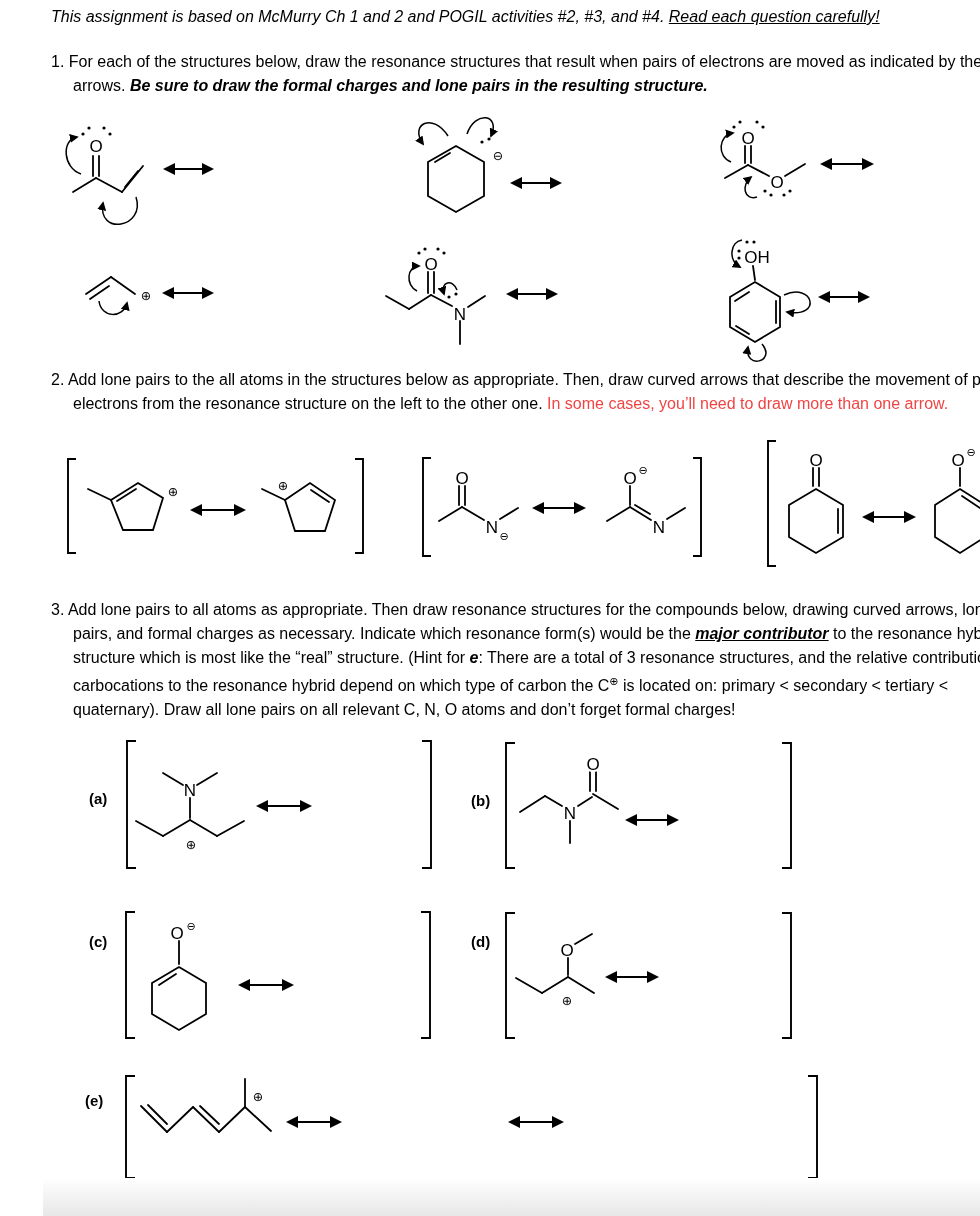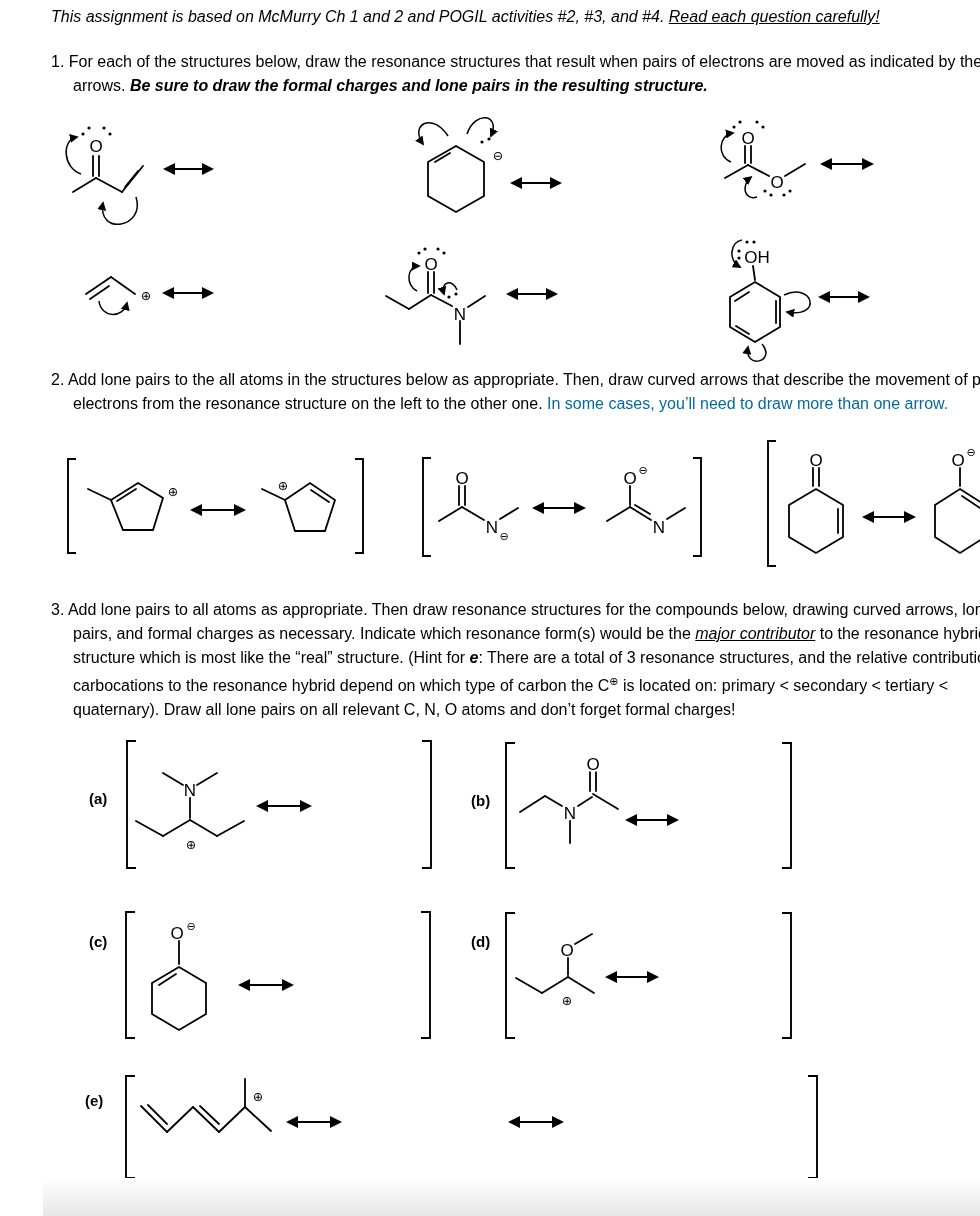--- a/index.html
+++ b/index.html
@@ -6,22 +6,22 @@
   .page{position:relative;width:980px;height:1216px;background:#ffffff;
         font-family:"Liberation Sans",sans-serif;color:#000;overflow:hidden;margin-left:43px;}
   .para{position:absolute;font-size:16px;line-height:24px;}
   .hang{padding-left:22px;text-indent:-22px;}
   #hdr{top:5px;left:8px;width:964px;font-style:italic;}
   #q1{top:50px;left:8px;width:952px;}
   #q2{top:368px;left:8px;width:952px;}
   #q3{top:598px;left:8px;width:958px;}
   .ul{text-decoration:underline;}
   .it{font-style:italic;font-weight:bold;}
-  .blue{color:#0369a1;}
-  .emph{font-style:italic;text-decoration:underline;}
+  .blue{color:#ef4444;}
+  .emph{font-style:italic;text-decoration:underline;font-weight:bold;}
   .supchg{vertical-align:super;font-size:11px;font-family:"DejaVu Sans",sans-serif;}
   .itm{position:absolute;font-weight:bold;font-size:15px;}
   svg.chem{position:absolute;top:0;left:0;}
   .bd{stroke:#000;stroke-width:1.8;stroke-linecap:round;fill:none;}
   .br{stroke:#000;stroke-width:1.9;fill:none;}
   .ca{stroke:#000;stroke-width:1.5;fill:none;}
   .ra{stroke:#000;stroke-width:2.2;}
   .atom{font-family:"Liberation Sans",sans-serif;font-size:17px;text-anchor:middle;fill:#000;
         paint-order:stroke;stroke:#fff;stroke-width:4px;dominant-baseline:central;}
   .chg{font-family:"DejaVu Sans",sans-serif;font-size:12.5px;text-anchor:middle;fill:#000;

